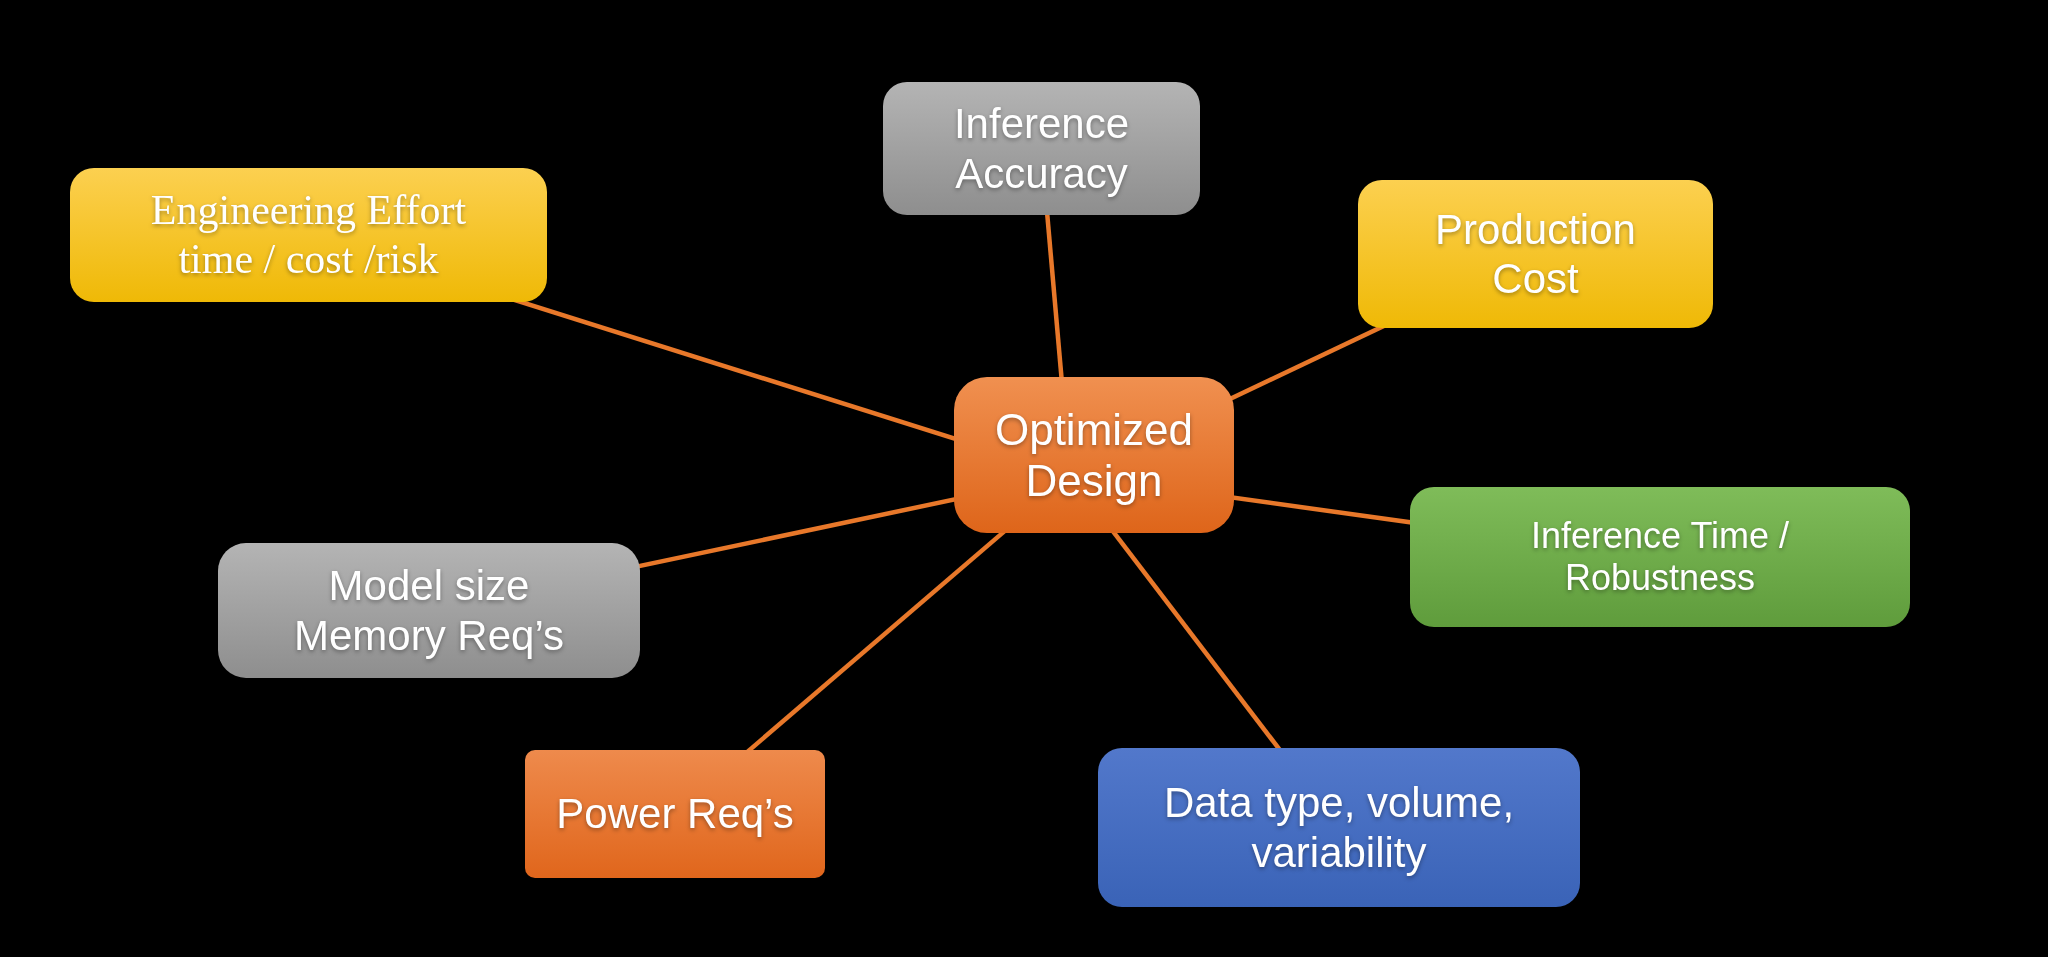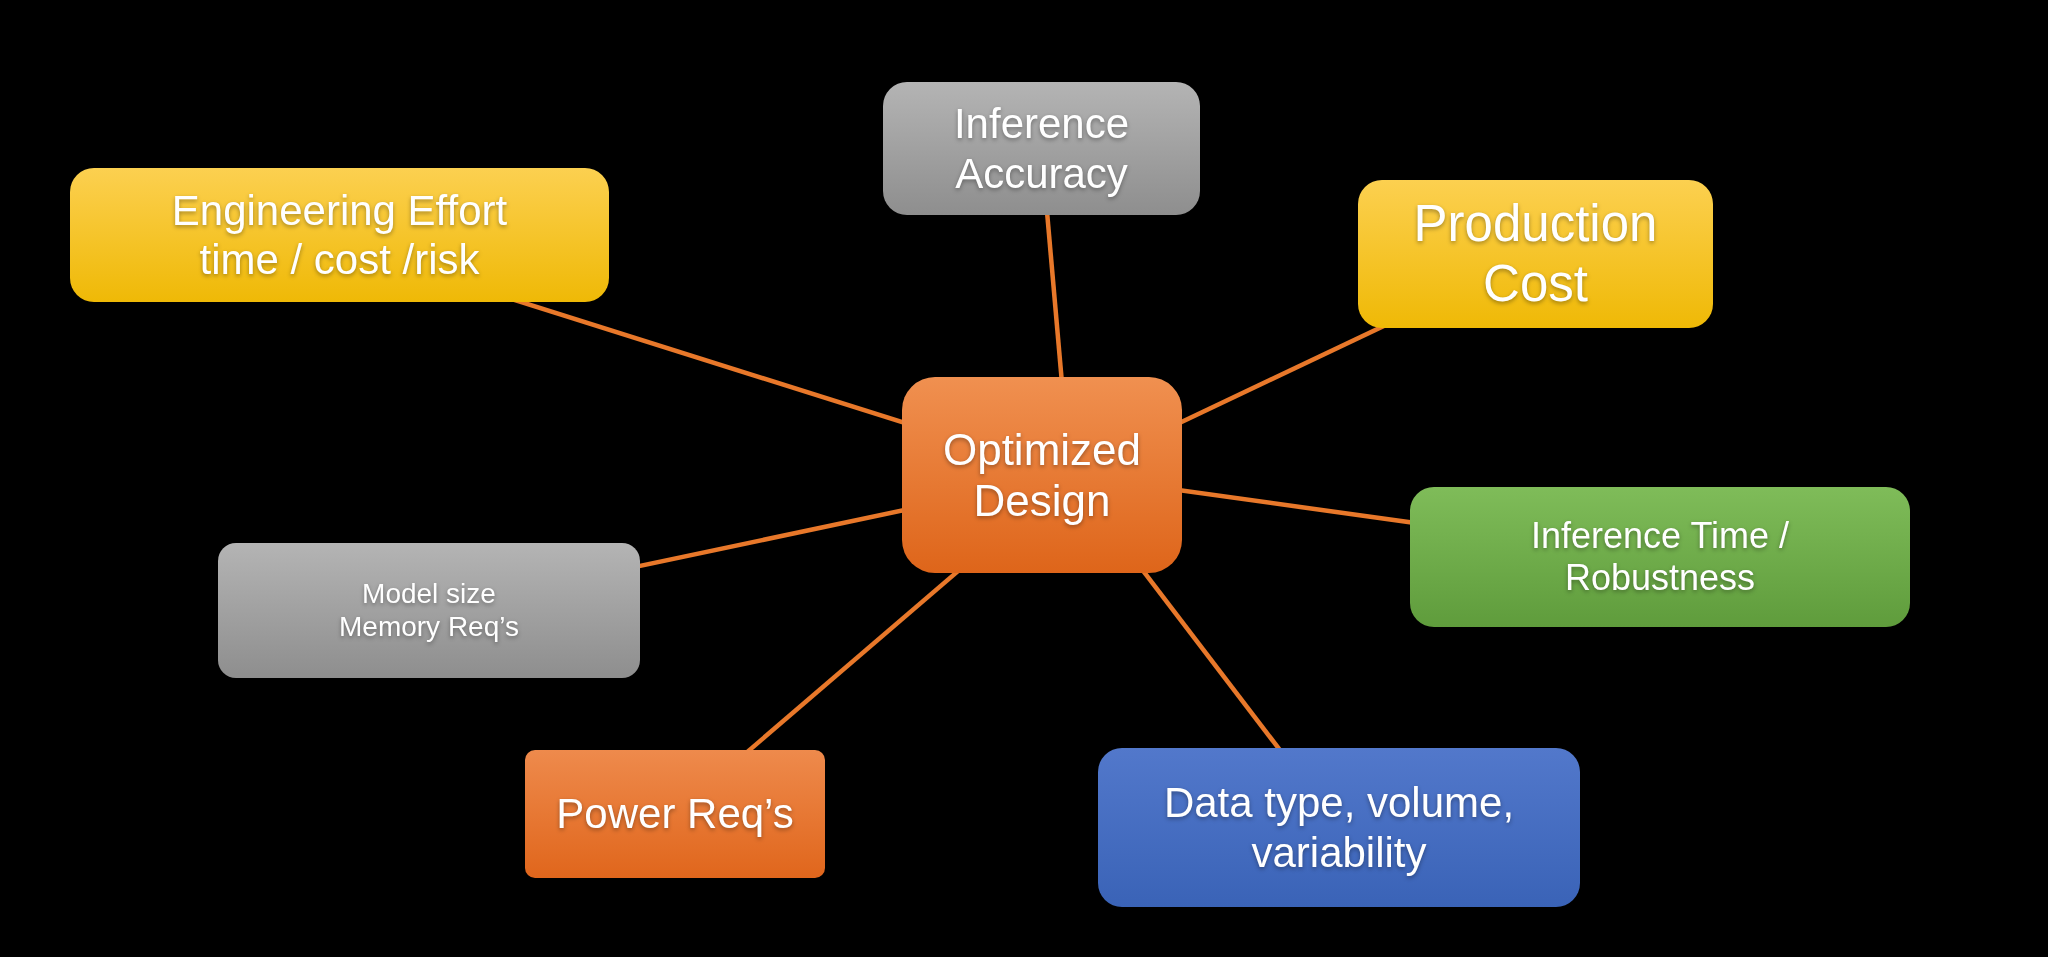--- a/index.html
+++ b/index.html
@@ -44,41 +44,41 @@
 <div id="stage">
   <svg id="connector-layer" viewBox="0 0 2048 957">
       <line x1="1070" y1="475" x2="1041.5" y2="148.5" stroke="#E8782A" stroke-width="4.5"></line>
       <line x1="1070" y1="475" x2="308.5" y2="235" stroke="#E8782A" stroke-width="4.5"></line>
       <line x1="1070" y1="475" x2="1535.5" y2="254" stroke="#E8782A" stroke-width="4.5"></line>
       <line x1="1070" y1="475" x2="1660" y2="557" stroke="#E8782A" stroke-width="4.5"></line>
       <line x1="1070" y1="475" x2="429" y2="610.5" stroke="#E8782A" stroke-width="4.5"></line>
       <line x1="1070" y1="475" x2="675" y2="814" stroke="#E8782A" stroke-width="4.5"></line>
       <line x1="1070" y1="475" x2="1339" y2="827.5" stroke="#E8782A" stroke-width="4.5"></line>
     </svg>
-<div class="node" style="left: 902px; top: 377px; width: 280px; height: 196px; border-radius: 33px; background: linear-gradient(rgb(240, 144, 80) 0%, rgb(222, 101, 26) 100%); color: rgb(255, 255, 255); font-size: 44px;">
+<div class="node" style="left: 954px; top: 377px; width: 280px; height: 156px; border-radius: 33px; background: linear-gradient(rgb(240, 144, 80) 0%, rgb(222, 101, 26) 100%); color: rgb(255, 255, 255); font-size: 44px;">
       <span class="node-label">Optimized
 Design</span>
     </div>
     <div class="node" style="left: 883px; top: 82px; width: 317px; height: 133px; border-radius: 24px; background: linear-gradient(rgb(180, 180, 180) 0%, rgb(142, 142, 142) 100%); color: rgb(255, 255, 255); font-size: 42px;">
       <span class="node-label">Inference
 Accuracy</span>
     </div>
-    <div class="node" style="left: 70px; top: 168px; width: 539px; height: 134px; border-radius: 24px; background: linear-gradient(rgb(252, 208, 80) 0%, rgb(239, 185, 6) 100%); color: rgb(255, 255, 255); font-size: 42px;">
+    <div class="node" style="left: 70px; top: 168px; width: 477px; height: 134px; border-radius: 24px; background: linear-gradient(rgb(252, 208, 80) 0%, rgb(239, 185, 6) 100%); color: rgb(255, 255, 255); font-size: 42px; font-family: Liberation Serif, serif;">
       <span class="node-label">Engineering Effort
 time / cost /risk</span>
     </div>
-    <div class="node" style="left: 1358px; top: 180px; width: 355px; height: 148px; border-radius: 24px; background: linear-gradient(rgb(252, 208, 80) 0%, rgb(239, 185, 6) 100%); color: rgb(255, 255, 255); font-size: 51px;">
+    <div class="node" style="left: 1358px; top: 180px; width: 355px; height: 148px; border-radius: 24px; background: linear-gradient(rgb(252, 208, 80) 0%, rgb(239, 185, 6) 100%); color: rgb(255, 255, 255); font-size: 42px;">
       <span class="node-label">Production
 Cost</span>
     </div>
     <div class="node" style="left: 1410px; top: 487px; width: 500px; height: 140px; border-radius: 24px; background: linear-gradient(rgb(127, 188, 89) 0%, rgb(95, 156, 60) 100%); color: rgb(255, 255, 255); font-size: 36px;">
       <span class="node-label">Inference Time /
 Robustness</span>
     </div>
-    <div class="node" style="left: 218px; top: 543px; width: 422px; height: 135px; border-radius: 18px; background: linear-gradient(rgb(180, 180, 180) 0%, rgb(142, 142, 142) 100%); color: rgb(255, 255, 255); font-size: 28px;">
+    <div class="node" style="left: 218px; top: 543px; width: 422px; height: 135px; border-radius: 28px; background: linear-gradient(rgb(180, 180, 180) 0%, rgb(142, 142, 142) 100%); color: rgb(255, 255, 255); font-size: 42px;">
       <span class="node-label">Model size
 Memory Req’s</span>
     </div>
     <div class="node" style="left: 525px; top: 750px; width: 300px; height: 128px; border-radius: 10px; background: linear-gradient(rgb(238, 138, 76) 0%, rgb(224, 102, 28) 100%); color: rgb(255, 255, 255); font-size: 42px;">
       <span class="node-label">Power Req’s</span>
     </div>
     <div class="node" style="left: 1098px; top: 748px; width: 482px; height: 159px; border-radius: 24px; background: linear-gradient(rgb(82, 120, 203) 0%, rgb(58, 99, 183) 100%); color: rgb(255, 255, 255); font-size: 42px;">
       <span class="node-label">Data type, volume,
 variability</span>
     </div>

